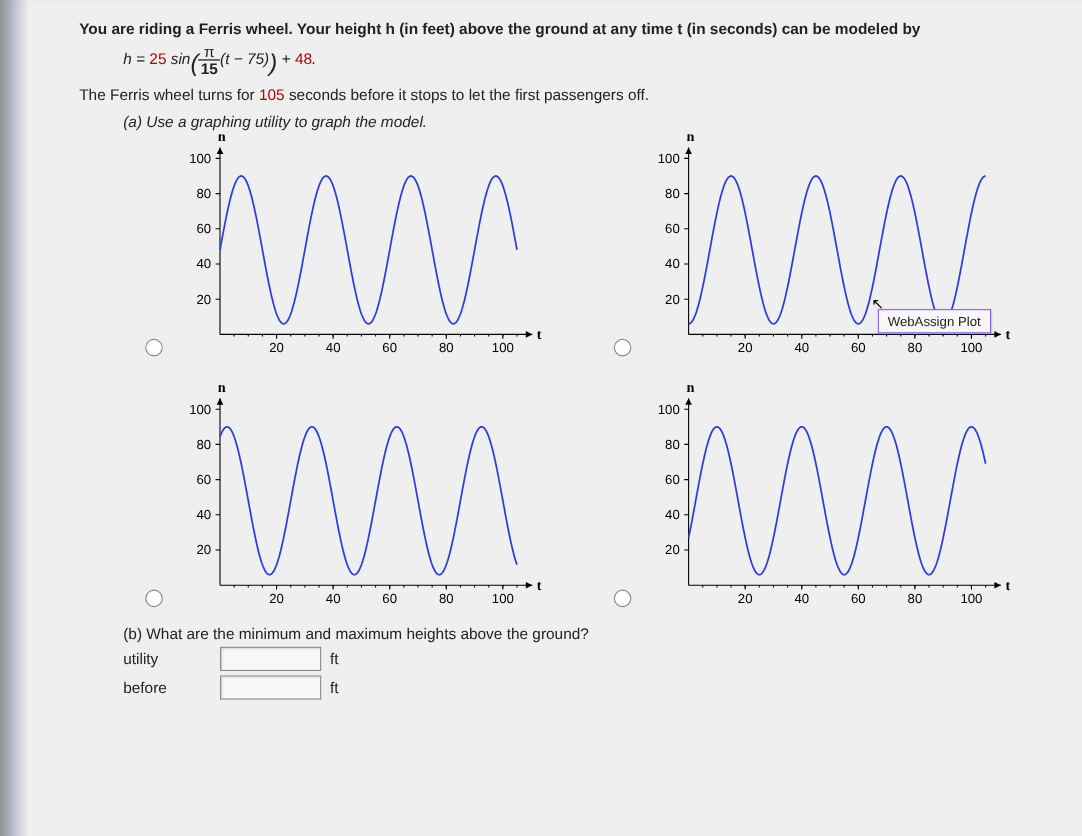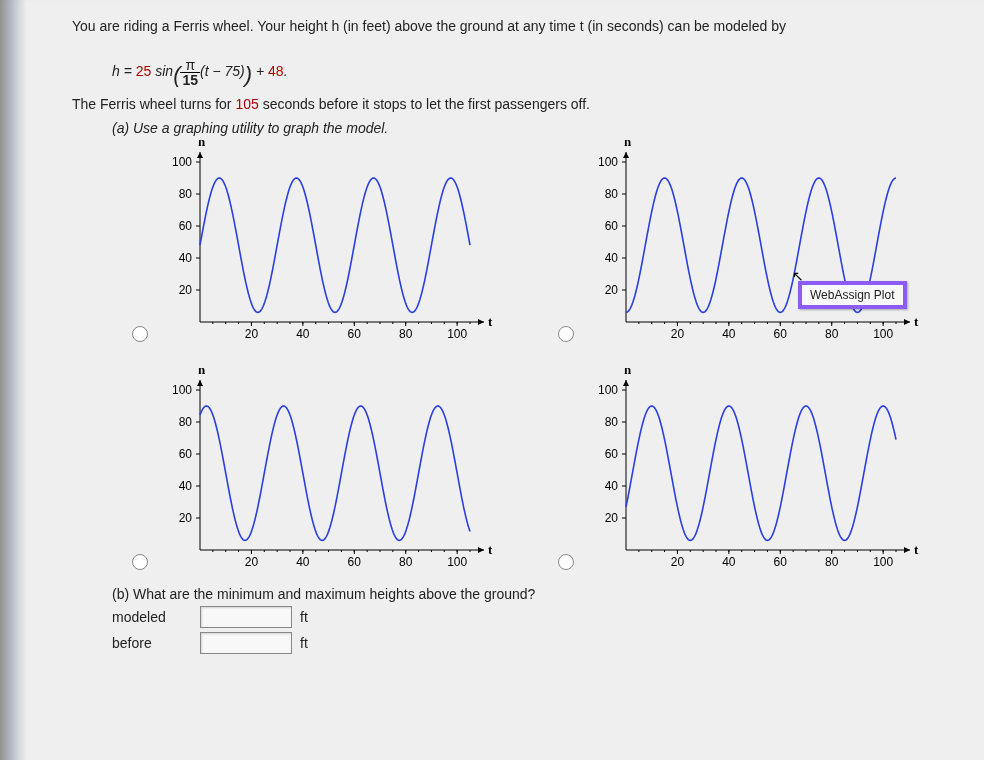--- a/index.html
+++ b/index.html
@@ -12,21 +12,21 @@
     height: 760px;
     overflow: hidden;
     position: relative;
   }
   .page {
     background: #efefef;
     padding: 18px 30px 10px 72px;
     min-height: 760px;
     box-shadow: inset 14px 0 14px -10px rgba(0,0,0,.25);
   }
-  .q-text { margin-bottom: 24px; }
+  .q-text { margin-bottom: 6px; font-weight: bold; }
   .equation {
     font-style: italic;
     margin: 6px 0 8px 40px;
   }
   .equation .red { color: #b20000; font-style: normal; }
   .frac {
     display: inline-block;
     text-align: center;
     vertical-align: middle;
     font-style: italic;
@@ -52,21 +52,21 @@
   svg { display: block; }
   .axis { stroke: #000; stroke-width: 1; }
   .tick { stroke: #000; stroke-width: 1; }
   .curve { stroke: #2a3fe0; stroke-width: 1.6; fill: none; }
   .lbl { font: 12px Arial; fill: #000; }
   .lbl-bold { font: bold 13px "Times New Roman", serif; fill: #000; }
   .tooltip {
     position: absolute;
     left: 798px; top: 281px;
     background: #f8f8f8;
-    border: 4px solid #8b5cf6;
+    border: 1px solid #8b5cf6;
     padding: 3px 8px;
     font-size: 12px;
     box-shadow: 1px 1px 2px rgba(0,0,0,.3);
   }
   .cursor {
     position: absolute;
     left: 792px; top: 268px;
     font-size: 14px;
     color: #000;
   }
@@ -312,21 +312,21 @@
           <text x="42" y="6" class="lbl-bold" text-anchor="start">h</text>
           <text x="332" y="186" class="lbl-bold">t</text>
           <path d="M44.00 138.80 L44.64 135.71 L45.29 132.53 L45.93 129.28 L46.57 125.97 L47.21 122.59 L47.86 119.17 L48.50 115.71 L49.14 112.22 L49.79 108.72 L50.43 105.20 L51.07 101.68 L51.71 98.18 L52.36 94.69 L53.00 91.23 L53.64 87.81 L54.29 84.43 L54.93 81.12 L55.57 77.87 L56.21 74.69 L56.86 71.60 L57.50 68.60 L58.14 65.70 L58.79 62.91 L59.43 60.23 L60.07 57.68 L60.71 55.26 L61.36 52.98 L62.00 50.83 L62.64 48.84 L63.29 47.00 L63.93 45.32 L64.57 43.81 L65.21 42.46 L65.86 41.29 L66.50 40.29 L67.14 39.47 L67.79 38.83 L68.43 38.37 L69.07 38.09 L69.71 38.00 L70.36 38.09 L71.00 38.37 L71.64 38.83 L72.29 39.47 L72.93 40.29 L73.57 41.29 L74.21 42.46 L74.86 43.81 L75.50 45.32 L76.14 47.00 L76.79 48.84 L77.43 50.83 L78.07 52.98 L78.71 55.26 L79.36 57.68 L80.00 60.23 L80.64 62.91 L81.29 65.70 L81.93 68.60 L82.57 71.60 L83.21 74.69 L83.86 77.87 L84.50 81.12 L85.14 84.43 L85.79 87.81 L86.43 91.23 L87.07 94.69 L87.71 98.18 L88.36 101.68 L89.00 105.20 L89.64 108.72 L90.29 112.22 L90.93 115.71 L91.57 119.17 L92.21 122.59 L92.86 125.97 L93.50 129.28 L94.14 132.53 L94.79 135.71 L95.43 138.80 L96.07 141.80 L96.71 144.70 L97.36 147.49 L98.00 150.17 L98.64 152.72 L99.29 155.14 L99.93 157.42 L100.57 159.57 L101.21 161.56 L101.86 163.40 L102.50 165.08 L103.14 166.59 L103.79 167.94 L104.43 169.11 L105.07 170.11 L105.71 170.93 L106.36 171.57 L107.00 172.03 L107.64 172.31 L108.29 172.40 L108.93 172.31 L109.57 172.03 L110.21 171.57 L110.86 170.93 L111.50 170.11 L112.14 169.11 L112.79 167.94 L113.43 166.59 L114.07 165.08 L114.71 163.40 L115.36 161.56 L116.00 159.57 L116.64 157.42 L117.29 155.14 L117.93 152.72 L118.57 150.17 L119.21 147.49 L119.86 144.70 L120.50 141.80 L121.14 138.80 L121.79 135.71 L122.43 132.53 L123.07 129.28 L123.71 125.97 L124.36 122.59 L125.00 119.17 L125.64 115.71 L126.29 112.22 L126.93 108.72 L127.57 105.20 L128.21 101.68 L128.86 98.18 L129.50 94.69 L130.14 91.23 L130.79 87.81 L131.43 84.43 L132.07 81.12 L132.71 77.87 L133.36 74.69 L134.00 71.60 L134.64 68.60 L135.29 65.70 L135.93 62.91 L136.57 60.23 L137.21 57.68 L137.86 55.26 L138.50 52.98 L139.14 50.83 L139.79 48.84 L140.43 47.00 L141.07 45.32 L141.71 43.81 L142.36 42.46 L143.00 41.29 L143.64 40.29 L144.29 39.47 L144.93 38.83 L145.57 38.37 L146.21 38.09 L146.86 38.00 L147.50 38.09 L148.14 38.37 L148.79 38.83 L149.43 39.47 L150.07 40.29 L150.71 41.29 L151.36 42.46 L152.00 43.81 L152.64 45.32 L153.29 47.00 L153.93 48.84 L154.57 50.83 L155.21 52.98 L155.86 55.26 L156.50 57.68 L157.14 60.23 L157.79 62.91 L158.43 65.70 L159.07 68.60 L159.71 71.60 L160.36 74.69 L161.00 77.87 L161.64 81.12 L162.29 84.43 L162.93 87.81 L163.57 91.23 L164.21 94.69 L164.86 98.18 L165.50 101.68 L166.14 105.20 L166.79 108.72 L167.43 112.22 L168.07 115.71 L168.71 119.17 L169.36 122.59 L170.00 125.97 L170.64 129.28 L171.29 132.53 L171.93 135.71 L172.57 138.80 L173.21 141.80 L173.86 144.70 L174.50 147.49 L175.14 150.17 L175.79 152.72 L176.43 155.14 L177.07 157.42 L177.71 159.57 L178.36 161.56 L179.00 163.40 L179.64 165.08 L180.29 166.59 L180.93 167.94 L181.57 169.11 L182.21 170.11 L182.86 170.93 L183.50 171.57 L184.14 172.03 L184.79 172.31 L185.43 172.40 L186.07 172.31 L186.71 172.03 L187.36 171.57 L188.00 170.93 L188.64 170.11 L189.29 169.11 L189.93 167.94 L190.57 166.59 L191.21 165.08 L191.86 163.40 L192.50 161.56 L193.14 159.57 L193.79 157.42 L194.43 155.14 L195.07 152.72 L195.71 150.17 L196.36 147.49 L197.00 144.70 L197.64 141.80 L198.29 138.80 L198.93 135.71 L199.57 132.53 L200.21 129.28 L200.86 125.97 L201.50 122.59 L202.14 119.17 L202.79 115.71 L203.43 112.22 L204.07 108.72 L204.71 105.20 L205.36 101.68 L206.00 98.18 L206.64 94.69 L207.29 91.23 L207.93 87.81 L208.57 84.43 L209.21 81.12 L209.86 77.87 L210.50 74.69 L211.14 71.60 L211.79 68.60 L212.43 65.70 L213.07 62.91 L213.71 60.23 L214.36 57.68 L215.00 55.26 L215.64 52.98 L216.29 50.83 L216.93 48.84 L217.57 47.00 L218.21 45.32 L218.86 43.81 L219.50 42.46 L220.14 41.29 L220.79 40.29 L221.43 39.47 L222.07 38.83 L222.71 38.37 L223.36 38.09 L224.00 38.00 L224.64 38.09 L225.29 38.37 L225.93 38.83 L226.57 39.47 L227.21 40.29 L227.86 41.29 L228.50 42.46 L229.14 43.81 L229.79 45.32 L230.43 47.00 L231.07 48.84 L231.71 50.83 L232.36 52.98 L233.00 55.26 L233.64 57.68 L234.29 60.23 L234.93 62.91 L235.57 65.70 L236.21 68.60 L236.86 71.60 L237.50 74.69 L238.14 77.87 L238.79 81.12 L239.43 84.43 L240.07 87.81 L240.71 91.23 L241.36 94.69 L242.00 98.18 L242.64 101.68 L243.29 105.20 L243.93 108.72 L244.57 112.22 L245.21 115.71 L245.86 119.17 L246.50 122.59 L247.14 125.97 L247.79 129.28 L248.43 132.53 L249.07 135.71 L249.71 138.80 L250.36 141.80 L251.00 144.70 L251.64 147.49 L252.29 150.17 L252.93 152.72 L253.57 155.14 L254.21 157.42 L254.86 159.57 L255.50 161.56 L256.14 163.40 L256.79 165.08 L257.43 166.59 L258.07 167.94 L258.71 169.11 L259.36 170.11 L260.00 170.93 L260.64 171.57 L261.29 172.03 L261.93 172.31 L262.57 172.40 L263.21 172.31 L263.86 172.03 L264.50 171.57 L265.14 170.93 L265.79 170.11 L266.43 169.11 L267.07 167.94 L267.71 166.59 L268.36 165.08 L269.00 163.40 L269.64 161.56 L270.29 159.57 L270.93 157.42 L271.57 155.14 L272.21 152.72 L272.86 150.17 L273.50 147.49 L274.14 144.70 L274.79 141.80 L275.43 138.80 L276.07 135.71 L276.71 132.53 L277.36 129.28 L278.00 125.97 L278.64 122.59 L279.29 119.17 L279.93 115.71 L280.57 112.22 L281.21 108.72 L281.86 105.20 L282.50 101.68 L283.14 98.18 L283.79 94.69 L284.43 91.23 L285.07 87.81 L285.71 84.43 L286.36 81.12 L287.00 77.87 L287.64 74.69 L288.29 71.60 L288.93 68.60 L289.57 65.70 L290.21 62.91 L290.86 60.23 L291.50 57.68 L292.14 55.26 L292.79 52.98 L293.43 50.83 L294.07 48.84 L294.71 47.00 L295.36 45.32 L296.00 43.81 L296.64 42.46 L297.29 41.29 L297.93 40.29 L298.57 39.47 L299.21 38.83 L299.86 38.37 L300.50 38.09 L301.14 38.00 L301.79 38.09 L302.43 38.37 L303.07 38.83 L303.71 39.47 L304.36 40.29 L305.00 41.29 L305.64 42.46 L306.29 43.81 L306.93 45.32 L307.57 47.00 L308.21 48.84 L308.86 50.83 L309.50 52.98 L310.14 55.26 L310.79 57.68 L311.43 60.23 L312.07 62.91 L312.71 65.70 L313.36 68.60 L314.00 71.60 " class="curve"></path>
         </svg>
     </div>
   </div>
 
   <div class="partb">
     <div>(b) What are the minimum and maximum heights above the ground?</div>
     <div class="ans-row">
-      <span class="ans-lbl">modeled</span>
+      <span class="ans-lbl">utility</span>
       <span class="ans-input"></span>
       <span>ft</span>
     </div>
     <div class="ans-row">
       <span class="ans-lbl">before</span>
       <span class="ans-input"></span>
       <span>ft</span>
     </div>
   </div>
 

